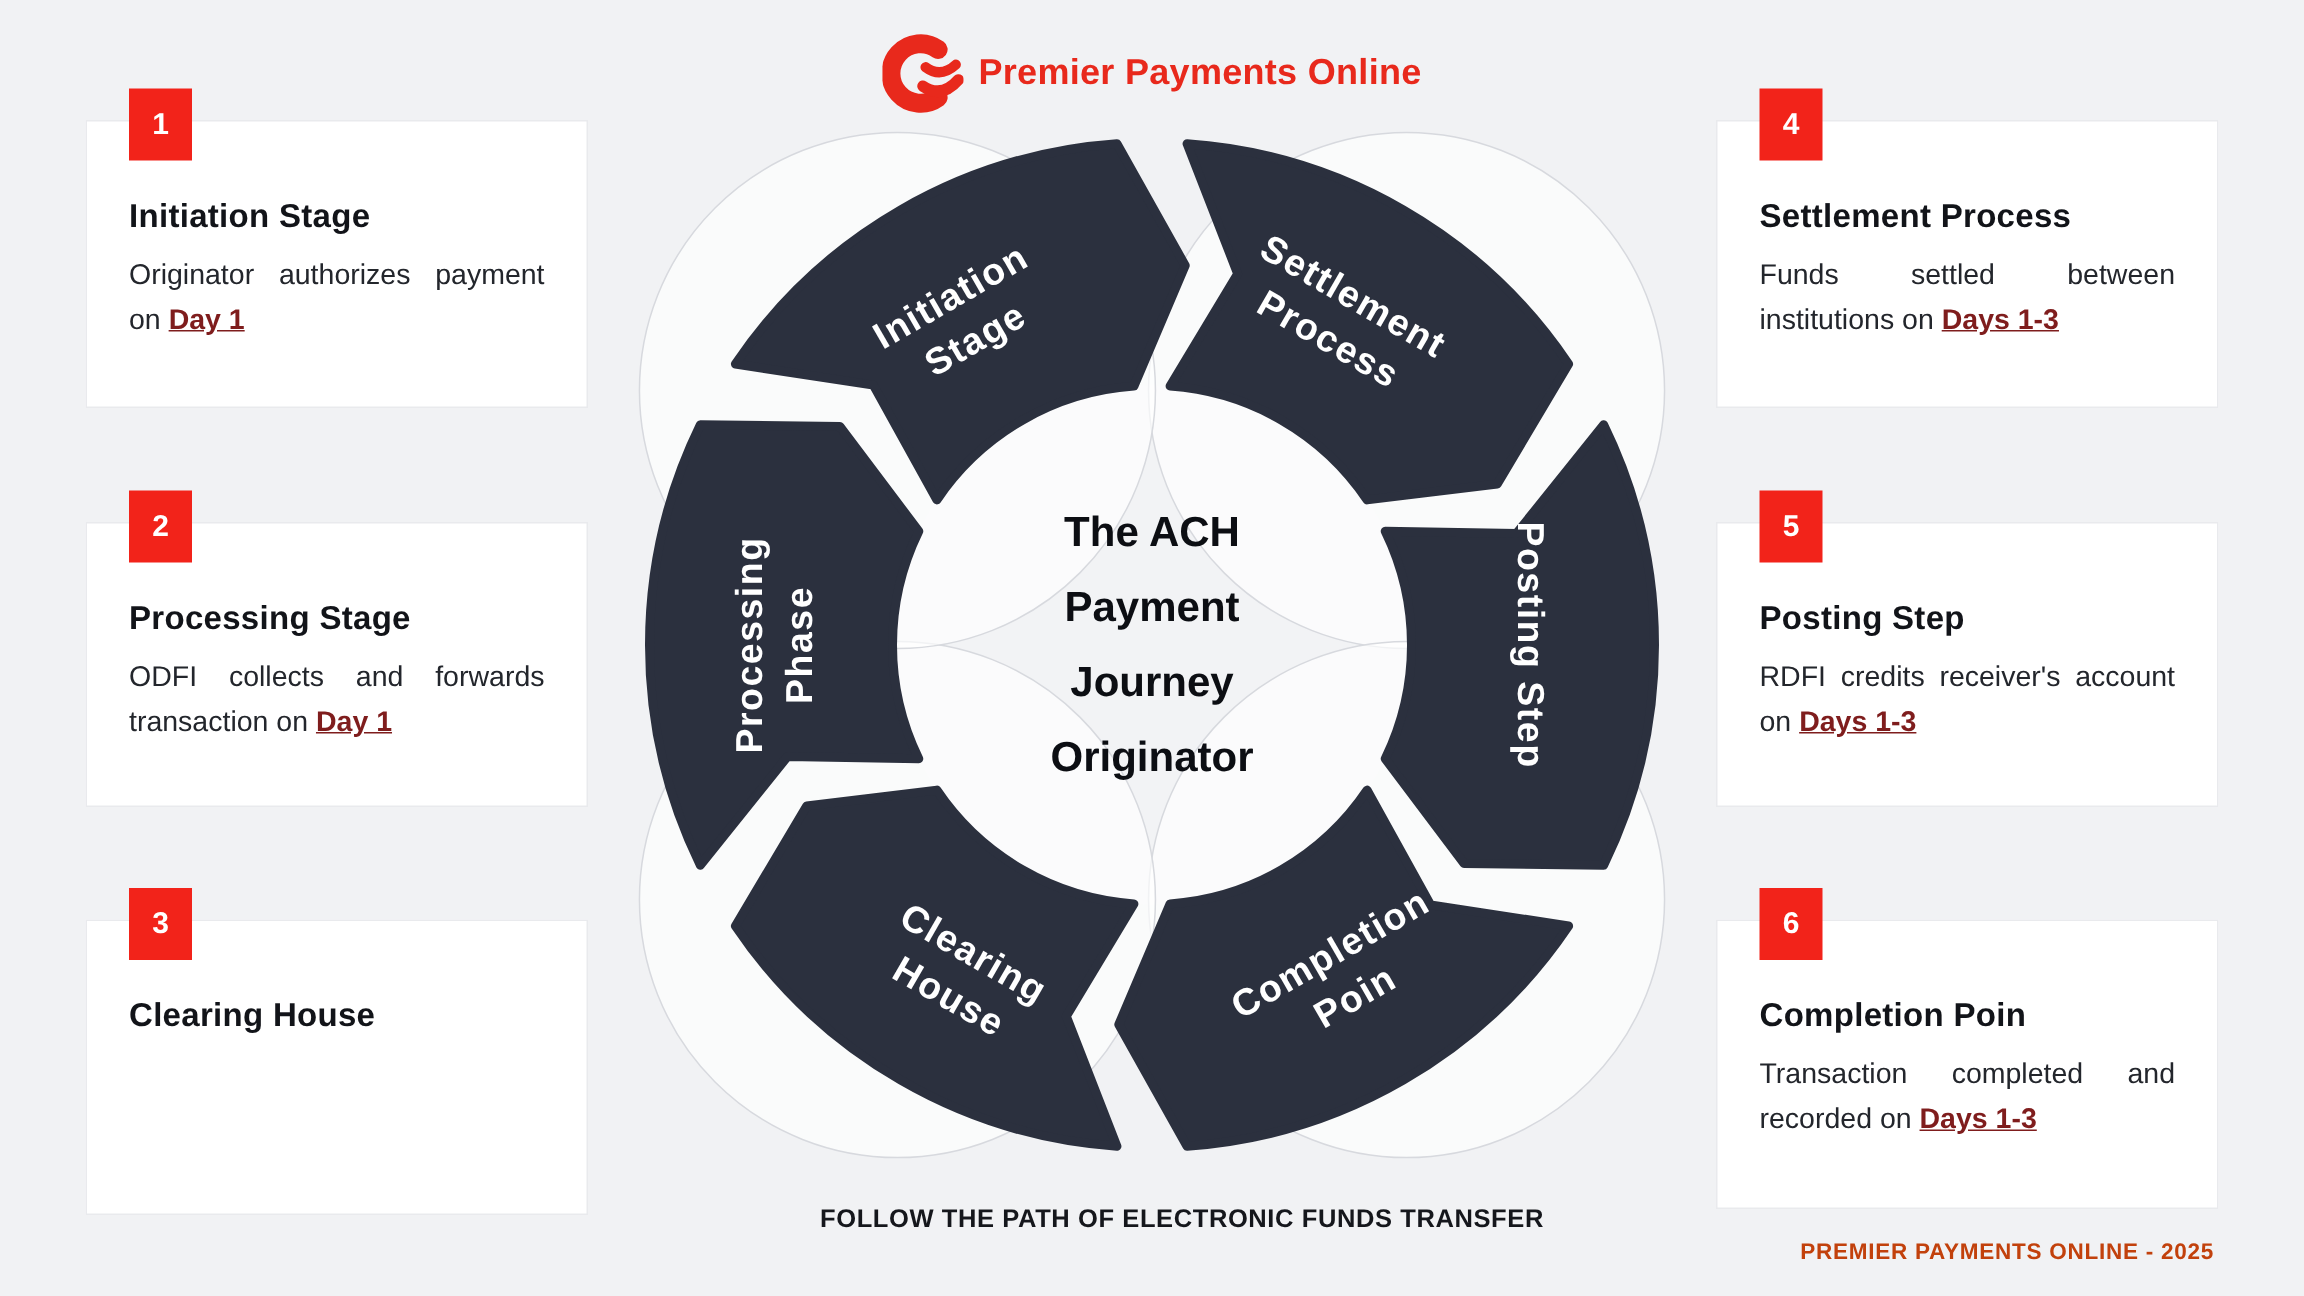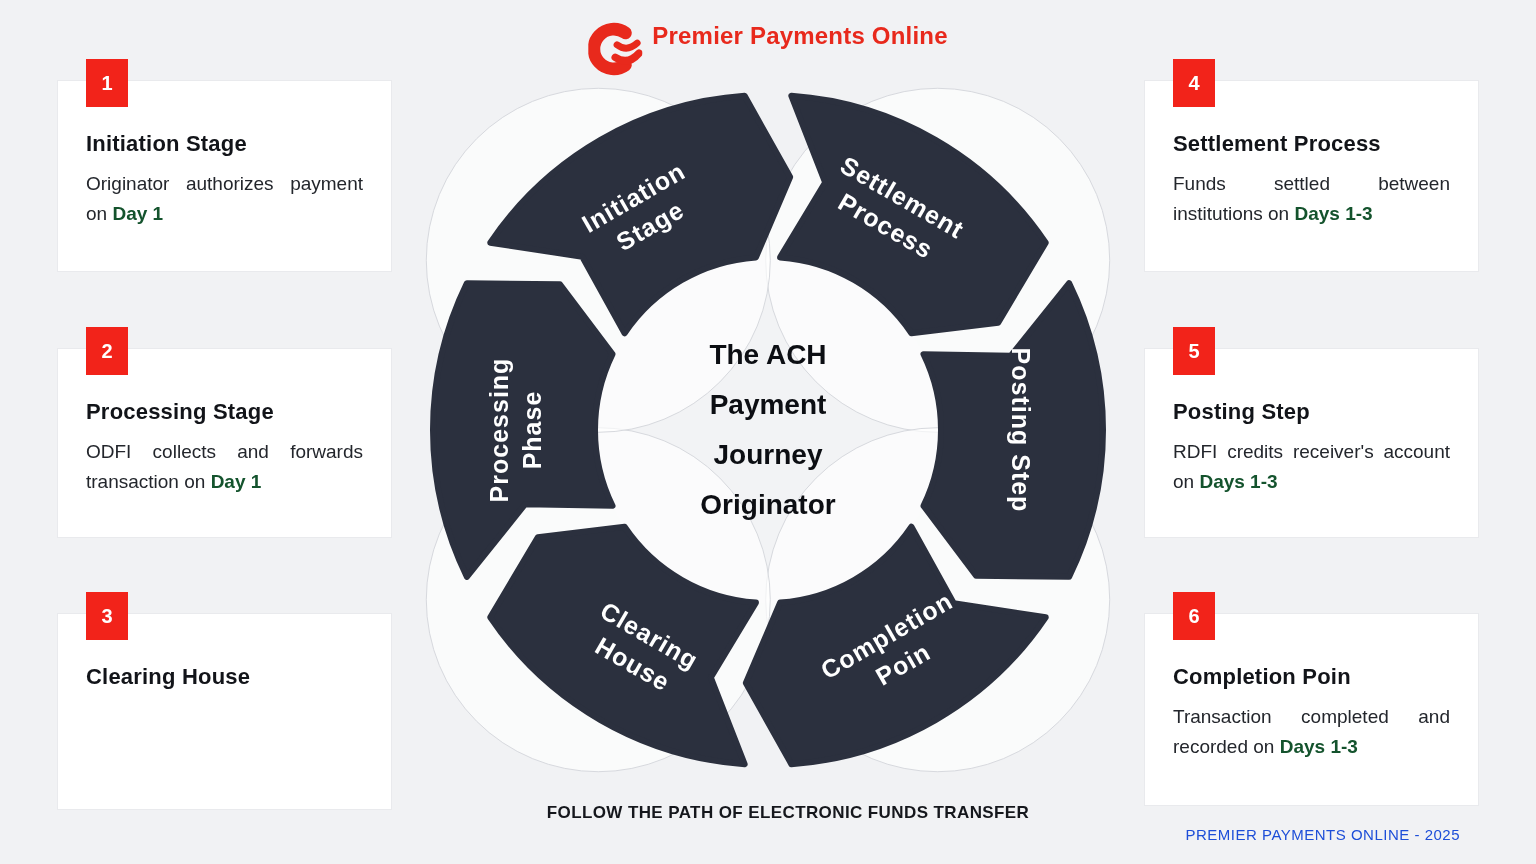--- a/index.html
+++ b/index.html
@@ -6,21 +6,21 @@
   html,body { width:1536px; height:864px; }
   body {
     position:relative; overflow:hidden;
     background:#f1f2f4;
     font-family:"Liberation Sans", sans-serif;
     color:#15181f;
   }
   
   .logo {
     position:absolute; top:22px; left:50%; transform:translateX(-50%);
-    display:flex; gap:10px;
+    display:flex; align-items:center; gap:10px;
   }
   .logo-text { font-size:24px; font-weight:700; color:#e8291c; letter-spacing:.2px; }
   
   .diagram { position:absolute; left:428px; top:90px; width:680px; height:680px; }
   .diagram svg { overflow:visible; display:block; }
   .seg-label {
     font-family:"Liberation Sans", sans-serif;
     font-weight:700; font-size:25px; letter-spacing:1px; fill:#ffffff;
   }
   .center-text {
@@ -44,30 +44,30 @@
     position:absolute; top:-22px; left:28px; width:42px; height:48px;
     background:#f2231a; color:#ffffff;
     display:flex; align-items:center; justify-content:center;
     font-size:20px; font-weight:700;
   }
   .card-title { font-size:22px; font-weight:700; color:#121419; margin-bottom:12px; letter-spacing:.2px; }
   .card-body {
     font-size:19px; line-height:30px; color:#23262c;
     text-align:justify; text-justify:inter-word;
   }
-  .card-body b { font-weight:700; color:#14532d; }
+  .card-body b { font-weight:700; color:#7f1d1d;text-decoration:underline; }
   
   .tagline {
     position:absolute; top:803px; left:0; width:100%;
     text-align:center; font-size:17px; font-weight:700;
     letter-spacing:.4px; color:#15171c;margin-left:20px;
   }
   .credit {
-    position:absolute; top:826px; right:76px;
-    font-size:15px; font-weight:400; letter-spacing:.5px; color:#1d4ed8;
+    position:absolute; top:826px; right:60px;
+    font-size:15px; font-weight:700; letter-spacing:.5px; color:#c2410c;
   }
 </style>
 </head>
 <body>
 
 <div class="logo">
   <svg width="54" height="54" viewBox="0 0 64 64" aria-hidden="true">
     <path d="M44 13 A 23.5 23.5 0 1 0 44 51" fill="none" stroke="#e8291c" stroke-width="15" stroke-linecap="round"></path>
     <path d="M34 27 Q 46 36 58 25" fill="none" stroke="#e8291c" stroke-width="8" stroke-linecap="round"></path>
     <path d="M32 42 Q 47 52 60 37" fill="none" stroke="#e8291c" stroke-width="9" stroke-linecap="round"></path>

